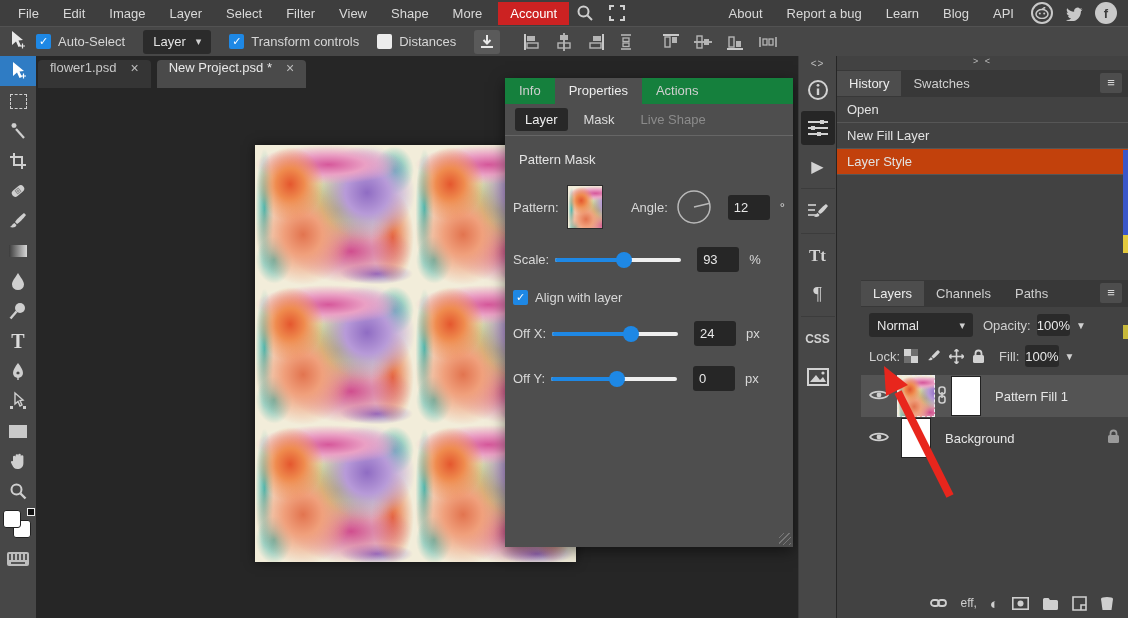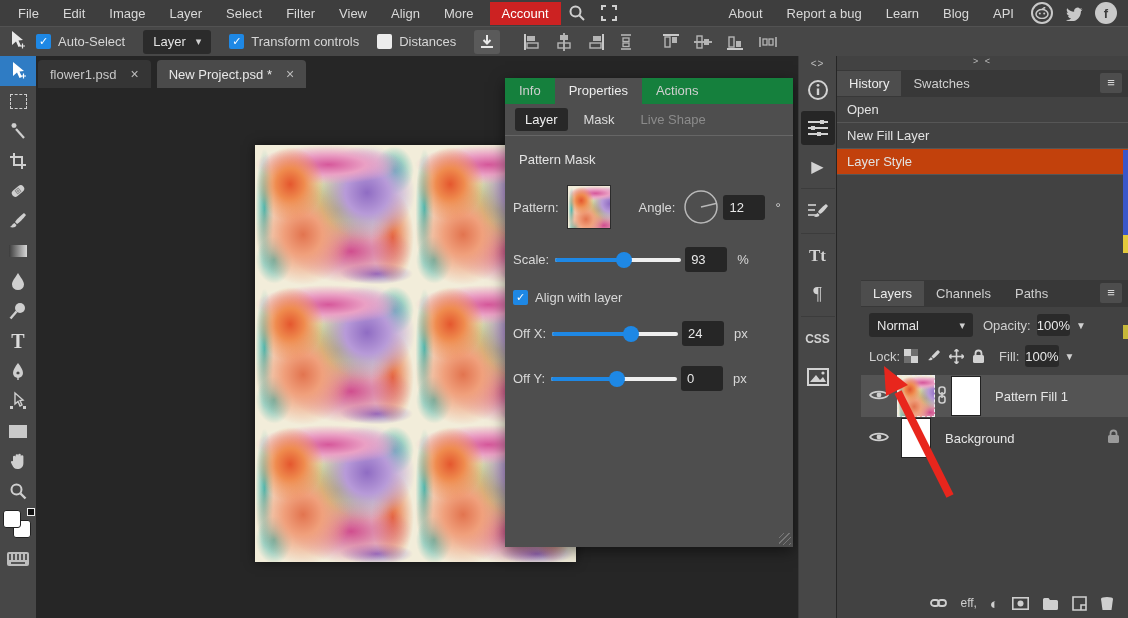--- a/index.html
+++ b/index.html
@@ -36,21 +36,21 @@
   .swatch { position:absolute; width:18px; height:18px; background:#fff; border:1px solid #222; border-radius:3px; }
   .swatch.fg { top:0; left:0; z-index:2; }
   .swatch.bg2 { top:10px; left:10px; z-index:1; }
   .swatch-mini { position:absolute; right:-2px; top:-2px; width:8px; height:8px; background:#111; border:1px solid #eee; }
   .kbd-icon { margin-top:10px; width:22px; height:14px; background:#bdbdbd; border-radius:2px; position:relative; }
   .kbd-icon:before { content:""; position:absolute; inset:2px 2px 6px 2px; background:repeating-linear-gradient(90deg,#555 0 2px,transparent 2px 4px); }
   .kbd-icon:after { content:""; position:absolute; left:4px; right:4px; bottom:2px; height:2px; background:#555; }
 
   
   #doc-tabs { position:absolute; top:60px; left:38px; display:flex; z-index:20; }
-  .doc-tab { height:28px; display:flex; align-items:center; padding:0 12px; border-radius:4px 4px 0 0; margin-right:6px; }
+  .doc-tab { height:28px; display:flex; align-items:flex-start; padding:0 12px; border-radius:4px 4px 0 0; margin-right:6px; }
   .doc-tab.inactive { background:#353535; color:#c8c8c8; }
   .doc-tab.active { background:#4a4a4a; color:#e8e8e8; }
   .tab-close { margin-left:14px; color:#bdbdbd; font-size:14px; }
 
   
   #document { position:absolute; left:255px; top:145px; width:321px; height:417px; box-shadow:0 0 10px rgba(0,0,0,.55); z-index:10; }
   .flower-art { background-color:#f2edda;
     background-image:
       radial-gradient(closest-side at 22% 28%, #e4572e 0%, #ef8b4e 40%, rgba(239,139,78,0) 95%),
       radial-gradient(closest-side at 46% 14%, #d6589b 0%, #eaa0c4 50%, rgba(234,160,196,0) 100%),
@@ -72,21 +72,21 @@
   .panel-tab.active { background:#4e4e4e; color:#ececec; }
   #props-subtabs { height:32px; display:flex; align-items:center; padding:0 10px; border-bottom:1px solid #666; }
   .subtab { padding:4px 10px; margin-right:6px; color:#dcdcdc; }
   .subtab.active { background:#282828; border-radius:3px; color:#f0f0f0; }
   .subtab.disabled { color:#8b8b8b; }
   #pf-title { padding:16px 14px 6px 14px; color:#e3e3e3; }
   .prop-row { display:flex; align-items:center; padding:6px 8px; }
   .prop-label { color:#d8d8d8; }
   .pattern-thumb { width:44px; height:44px; border:1px solid #2c2c2c; margin-left:8px; }
   .dial { width:36px; height:36px; margin-left:8px; }
-  .num-input { width:42px; height:25px; background:#262626; border:none; border-radius:3px; color:#e8e8e8; font-family:"Liberation Sans",sans-serif; font-size:13px; padding:0 6px; margin-left:4px; }
+  .num-input { width:42px; height:25px; background:#262626; border:none; border-radius:3px; color:#e8e8e8; font-family:"Liberation Sans",sans-serif; font-size:13px; padding:0 6px; margin-left:16px; }
   .unit { color:#d8d8d8; margin-left:10px; }
   .slider { position:relative; width:126px; height:14px; margin-left:6px; flex:none; }
   .slider-track { position:absolute; left:0; right:0; top:5px; height:4px; background:#efefef; border-radius:2px; }
   .slider-fill { position:absolute; left:0; top:5px; height:4px; background:#1e88e5; border-radius:2px; }
   .slider-knob { position:absolute; right:-8px; top:-6px; width:16px; height:16px; border-radius:50%; background:#1e88e5; }
   .resize-grip { position:absolute; right:2px; bottom:2px; width:12px; height:12px;
      background:repeating-linear-gradient(135deg,transparent 0 3px,#777 3px 4px); }
 
   
   #right-rail { position:absolute; top:56px; left:798px; width:38px; bottom:0; background:#474747; display:flex; flex-direction:column; align-items:center; z-index:30; border-left:1px solid #3a3a3a; }
@@ -136,21 +136,21 @@
 <div id="app">
 
   <div id="menubar">
     <span class="menu-item">File</span>
     <span class="menu-item">Edit</span>
     <span class="menu-item">Image</span>
     <span class="menu-item">Layer</span>
     <span class="menu-item">Select</span>
     <span class="menu-item">Filter</span>
     <span class="menu-item">View</span>
-    <span class="menu-item">Align</span>
+    <span class="menu-item">Shape</span>
     <span class="menu-item">More</span>
     <span class="account-btn">Account</span>
     <span class="topbar-icon">
       <svg width="18" height="18" viewBox="0 0 18 18">
           <circle cx="7.5" cy="7.5" r="5" fill="none" stroke="#cfcfcf" stroke-width="2"></circle>
           <line x1="11.5" y1="11.5" x2="16" y2="16" stroke="#cfcfcf" stroke-width="2"></line>
         </svg>
     </span>
     <span class="topbar-icon">
       <svg width="16" height="16" viewBox="0 0 16 16" fill="none" stroke="#cfcfcf" stroke-width="2">

